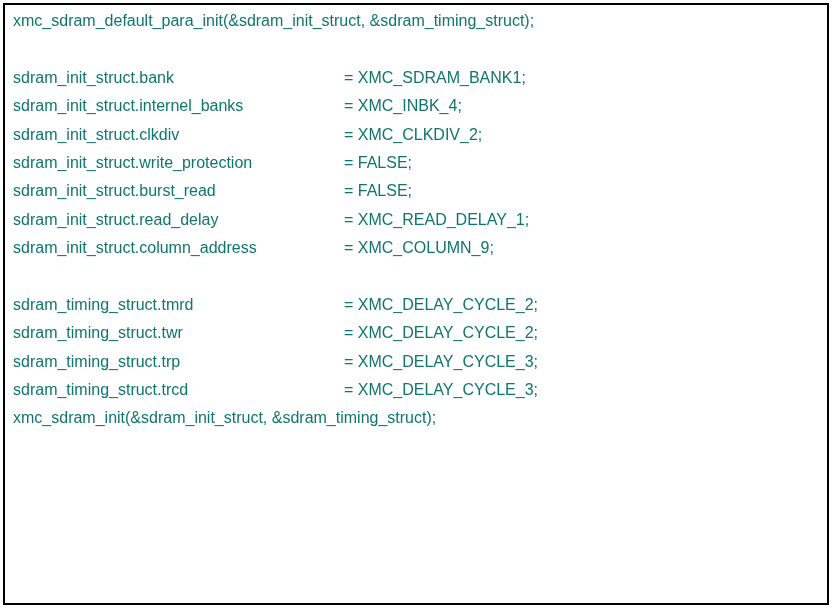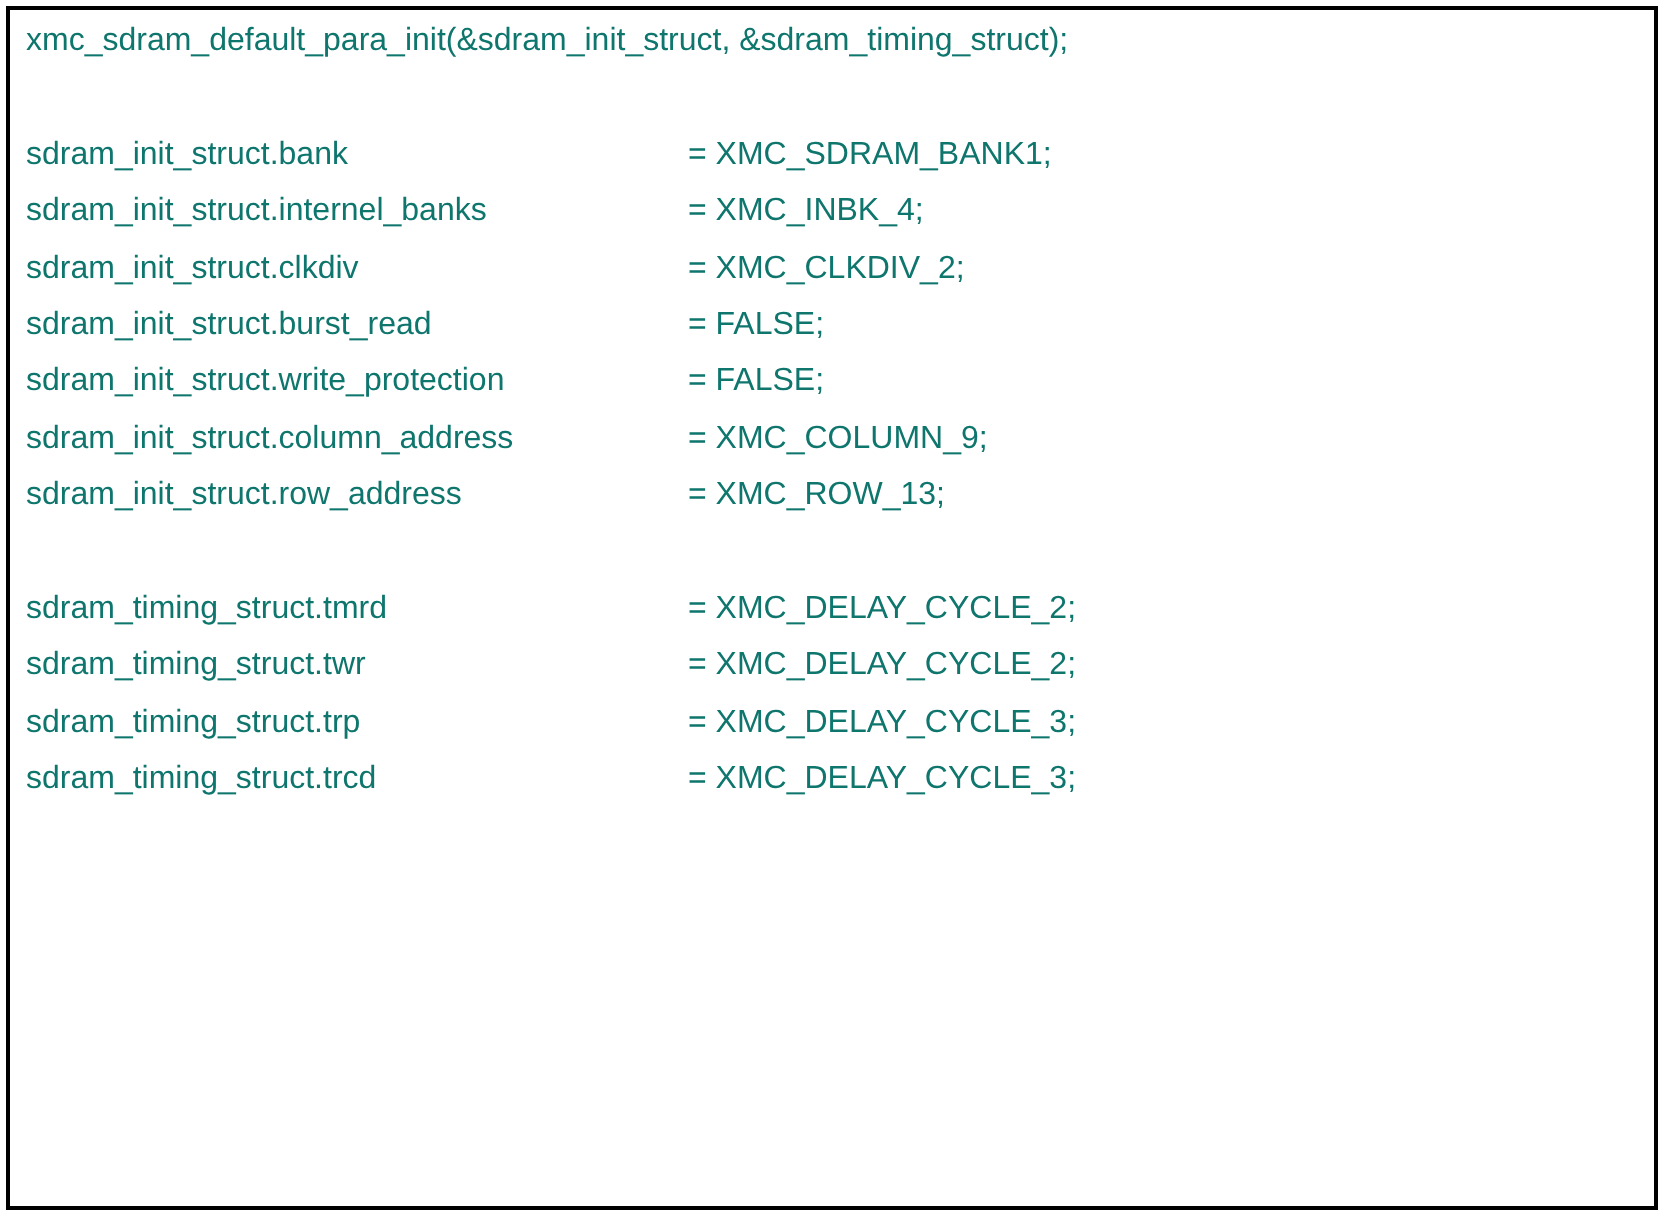--- a/index.html
+++ b/index.html
@@ -41,23 +41,24 @@
 </head>
 <body>
 
 <div class="code-box">
   <div id="code-lines">
       <div class="line"><span>xmc_sdram_default_para_init(&amp;sdram_init_struct, &amp;sdram_timing_struct);</span></div>
       <div class="line"><span></span></div>
       <div class="line"><span class="lhs">sdram_init_struct.bank</span><span class="rhs">= XMC_SDRAM_BANK1;</span></div>
       <div class="line"><span class="lhs">sdram_init_struct.internel_banks</span><span class="rhs">= XMC_INBK_4;</span></div>
       <div class="line"><span class="lhs">sdram_init_struct.clkdiv</span><span class="rhs">= XMC_CLKDIV_2;</span></div>
+      <div class="line"><span class="lhs">sdram_init_struct.write_protection</span><span class="rhs">= FALSE;</span></div>
       <div class="line"><span class="lhs">sdram_init_struct.burst_read</span><span class="rhs">= FALSE;</span></div>
-      <div class="line"><span class="lhs">sdram_init_struct.write_protection</span><span class="rhs">= FALSE;</span></div>
+      <div class="line"><span class="lhs">sdram_init_struct.read_delay</span><span class="rhs">= XMC_READ_DELAY_1;</span></div>
       <div class="line"><span class="lhs">sdram_init_struct.column_address</span><span class="rhs">= XMC_COLUMN_9;</span></div>
-      <div class="line"><span class="lhs">sdram_init_struct.row_address</span><span class="rhs">= XMC_ROW_13;</span></div>
       <div class="line"><span></span></div>
       <div class="line"><span class="lhs">sdram_timing_struct.tmrd</span><span class="rhs">= XMC_DELAY_CYCLE_2;</span></div>
       <div class="line"><span class="lhs">sdram_timing_struct.twr</span><span class="rhs">= XMC_DELAY_CYCLE_2;</span></div>
       <div class="line"><span class="lhs">sdram_timing_struct.trp</span><span class="rhs">= XMC_DELAY_CYCLE_3;</span></div>
       <div class="line"><span class="lhs">sdram_timing_struct.trcd</span><span class="rhs">= XMC_DELAY_CYCLE_3;</span></div>
+      <div class="line"><span>xmc_sdram_init(&amp;sdram_init_struct, &amp;sdram_timing_struct);</span></div>
     </div>
 </div>
 
 </body></html>

